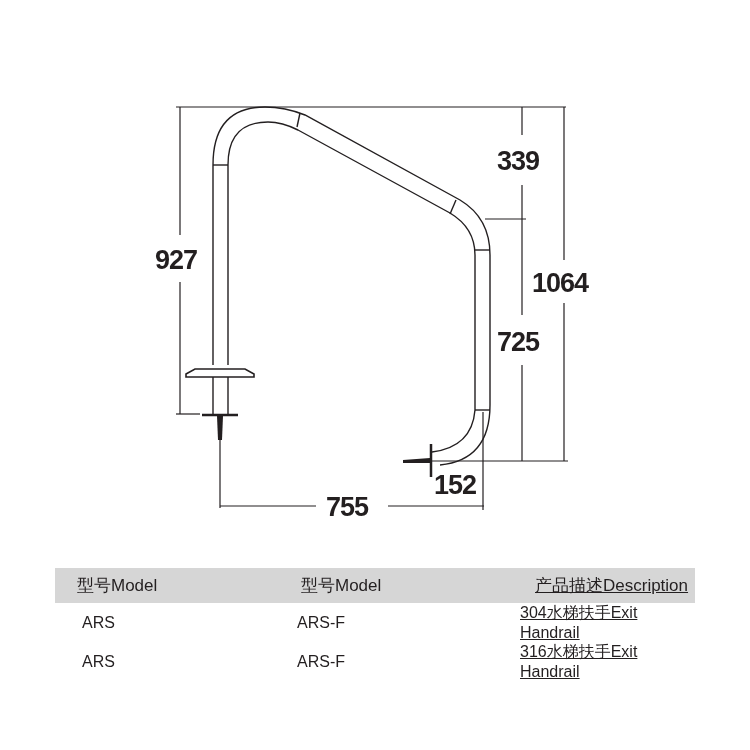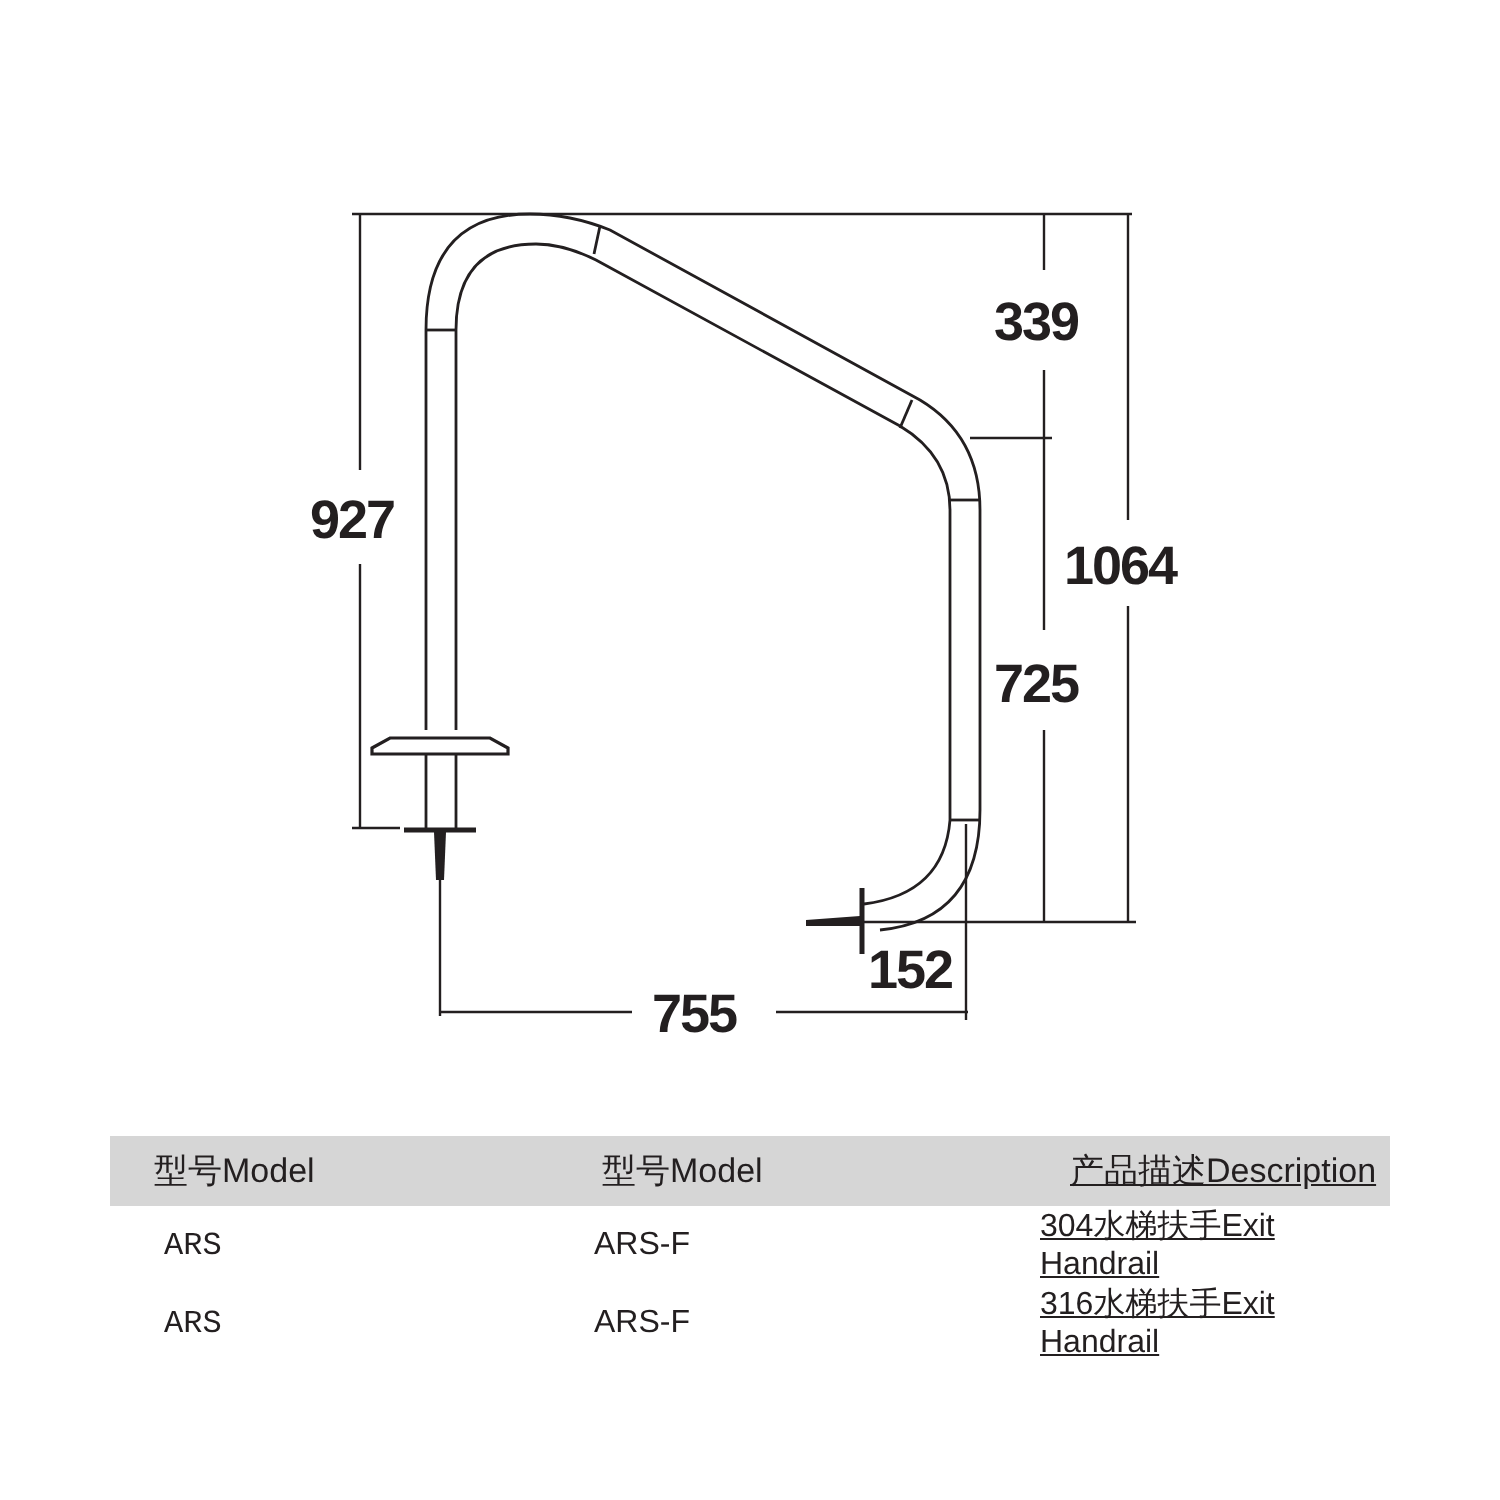--- a/index.html
+++ b/index.html
@@ -7,21 +7,21 @@
   #drawing { position: absolute; left: 0; top: 0; width: 750px; height: 540px; }
   .dim { font-family: "Liberation Sans", sans-serif; font-weight: bold; font-size: 27px; fill: #231f20; letter-spacing: -1px; }
   .spec-table { position: absolute; left: 55px; top: 568px; width: 640px; border-collapse: collapse; font-size: 16px; color: #231f20; }
   .spec-table th { background: #d6d6d6; font-weight: normal; font-size: 17px; height: 27px; text-align: left; padding: 4px; }
   .spec-table td { height: 36px; padding: 0; }
   .c1 { width: 215px; padding-left: 24px !important; }
   .c2 { width: 200px; }
   .c3 { text-align: left; text-decoration: underline; }
   th.c1 { padding-left: 22px !important; }
   th.c3 { padding-left: 30px !important; }
-  td.c1 { padding-left: 27px !important; font-family: Liberation Mono, monospace; }
+  td.c1 { padding-left: 27px !important; }
   td.c3 { padding-left: 15px !important; }
 </style>
 </head>
 <body>
 
 <svg id="drawing" viewBox="0 0 750 540" xmlns="http://www.w3.org/2000/svg">
   <g fill="none" stroke="#231f20" stroke-width="1.4">
 
     <path d="M213,365 L213,165 Q213,107 265,107 Q285,107 305,115 L460,200 Q490,218 490,255 L490,405 Q490,460 440,465"></path>
 

